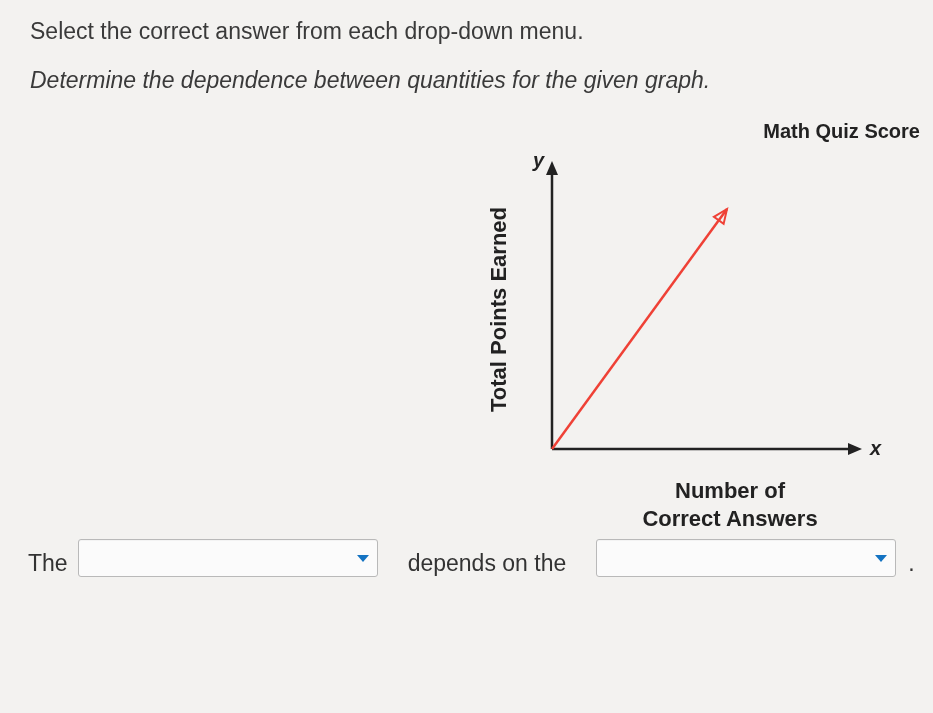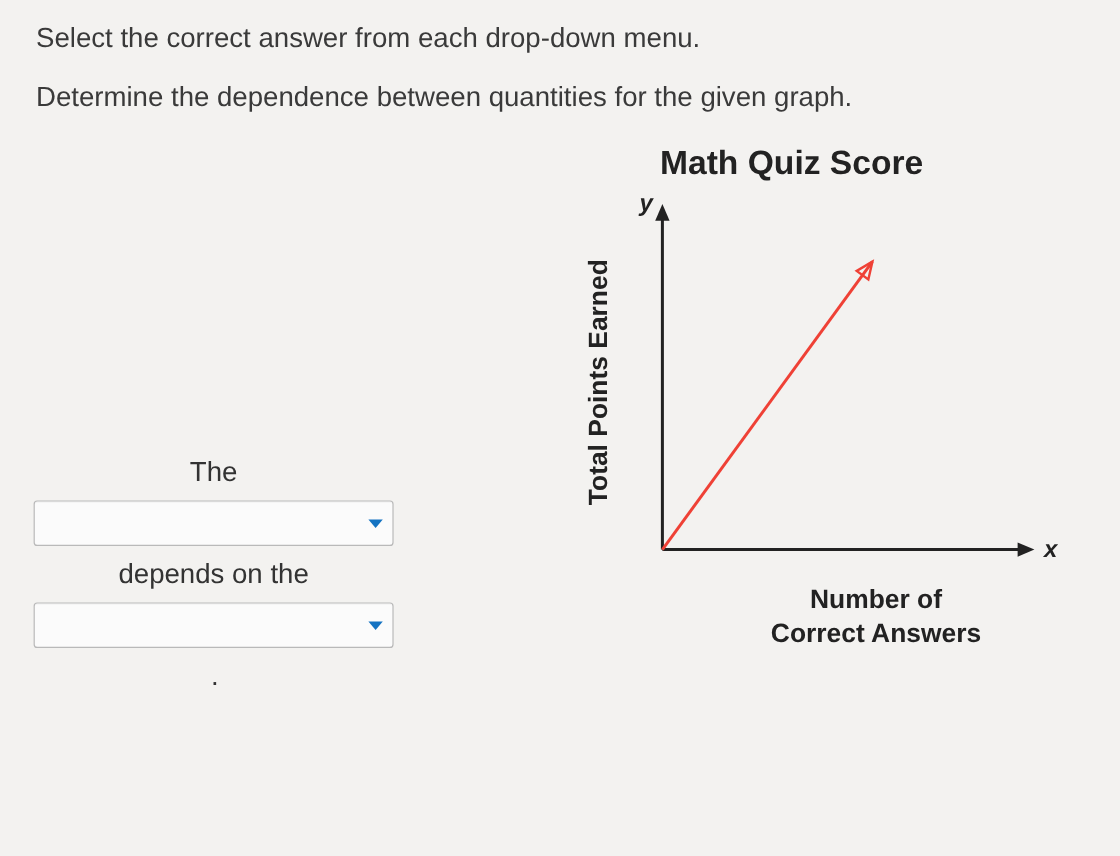--- a/index.html
+++ b/index.html
@@ -23,34 +23,35 @@
     font-size: 23px;
     font-weight: 400;
     color: #3a3a3a;
     margin: 0 0 22px 0;
   }
   .instr2 {
     font-size: 23px;
     font-weight: 400;
     color: #3a3a3a;
     margin: 0 0 10px 0;
+    font-style: italic;
   }
 
   
   .chart-wrap {
     position: absolute;
     left: 480px;
     top: 120px;
     width: 440px;
   }
   .chart-title {
-    font-size: 28px;
+    font-size: 20px;
     font-weight: 600;
     color: #222;
-    text-align: left;
+    text-align: right;
     margin: 0 0 6px 70px;
     white-space: nowrap;
   }
   .plot-row {
     display: flex;
     align-items: stretch;
   }
   .ylabel {
     writing-mode: vertical-rl;
     transform: rotate(180deg);
@@ -73,26 +74,25 @@
     margin-top: 8px;
     line-height: 1.25;
   }
 
   
   .answer-row {
     position: absolute;
     left: 28px;
     bottom: 25px;
     display: flex;
-    align-items: center;
+    align-items: flex-end;
     gap: 10px;
     font-size: 23px;
     color: #333;
     white-space: nowrap;
-    flex-direction: column;
   }
   .dropdown {
     display: inline-flex;
     align-items: center;
     justify-content: flex-end;
     border: 1px solid #b9b9b9;
     border-radius: 3px;
     background: #fbfbfb;
     height: 38px;
     box-sizing: border-box;

